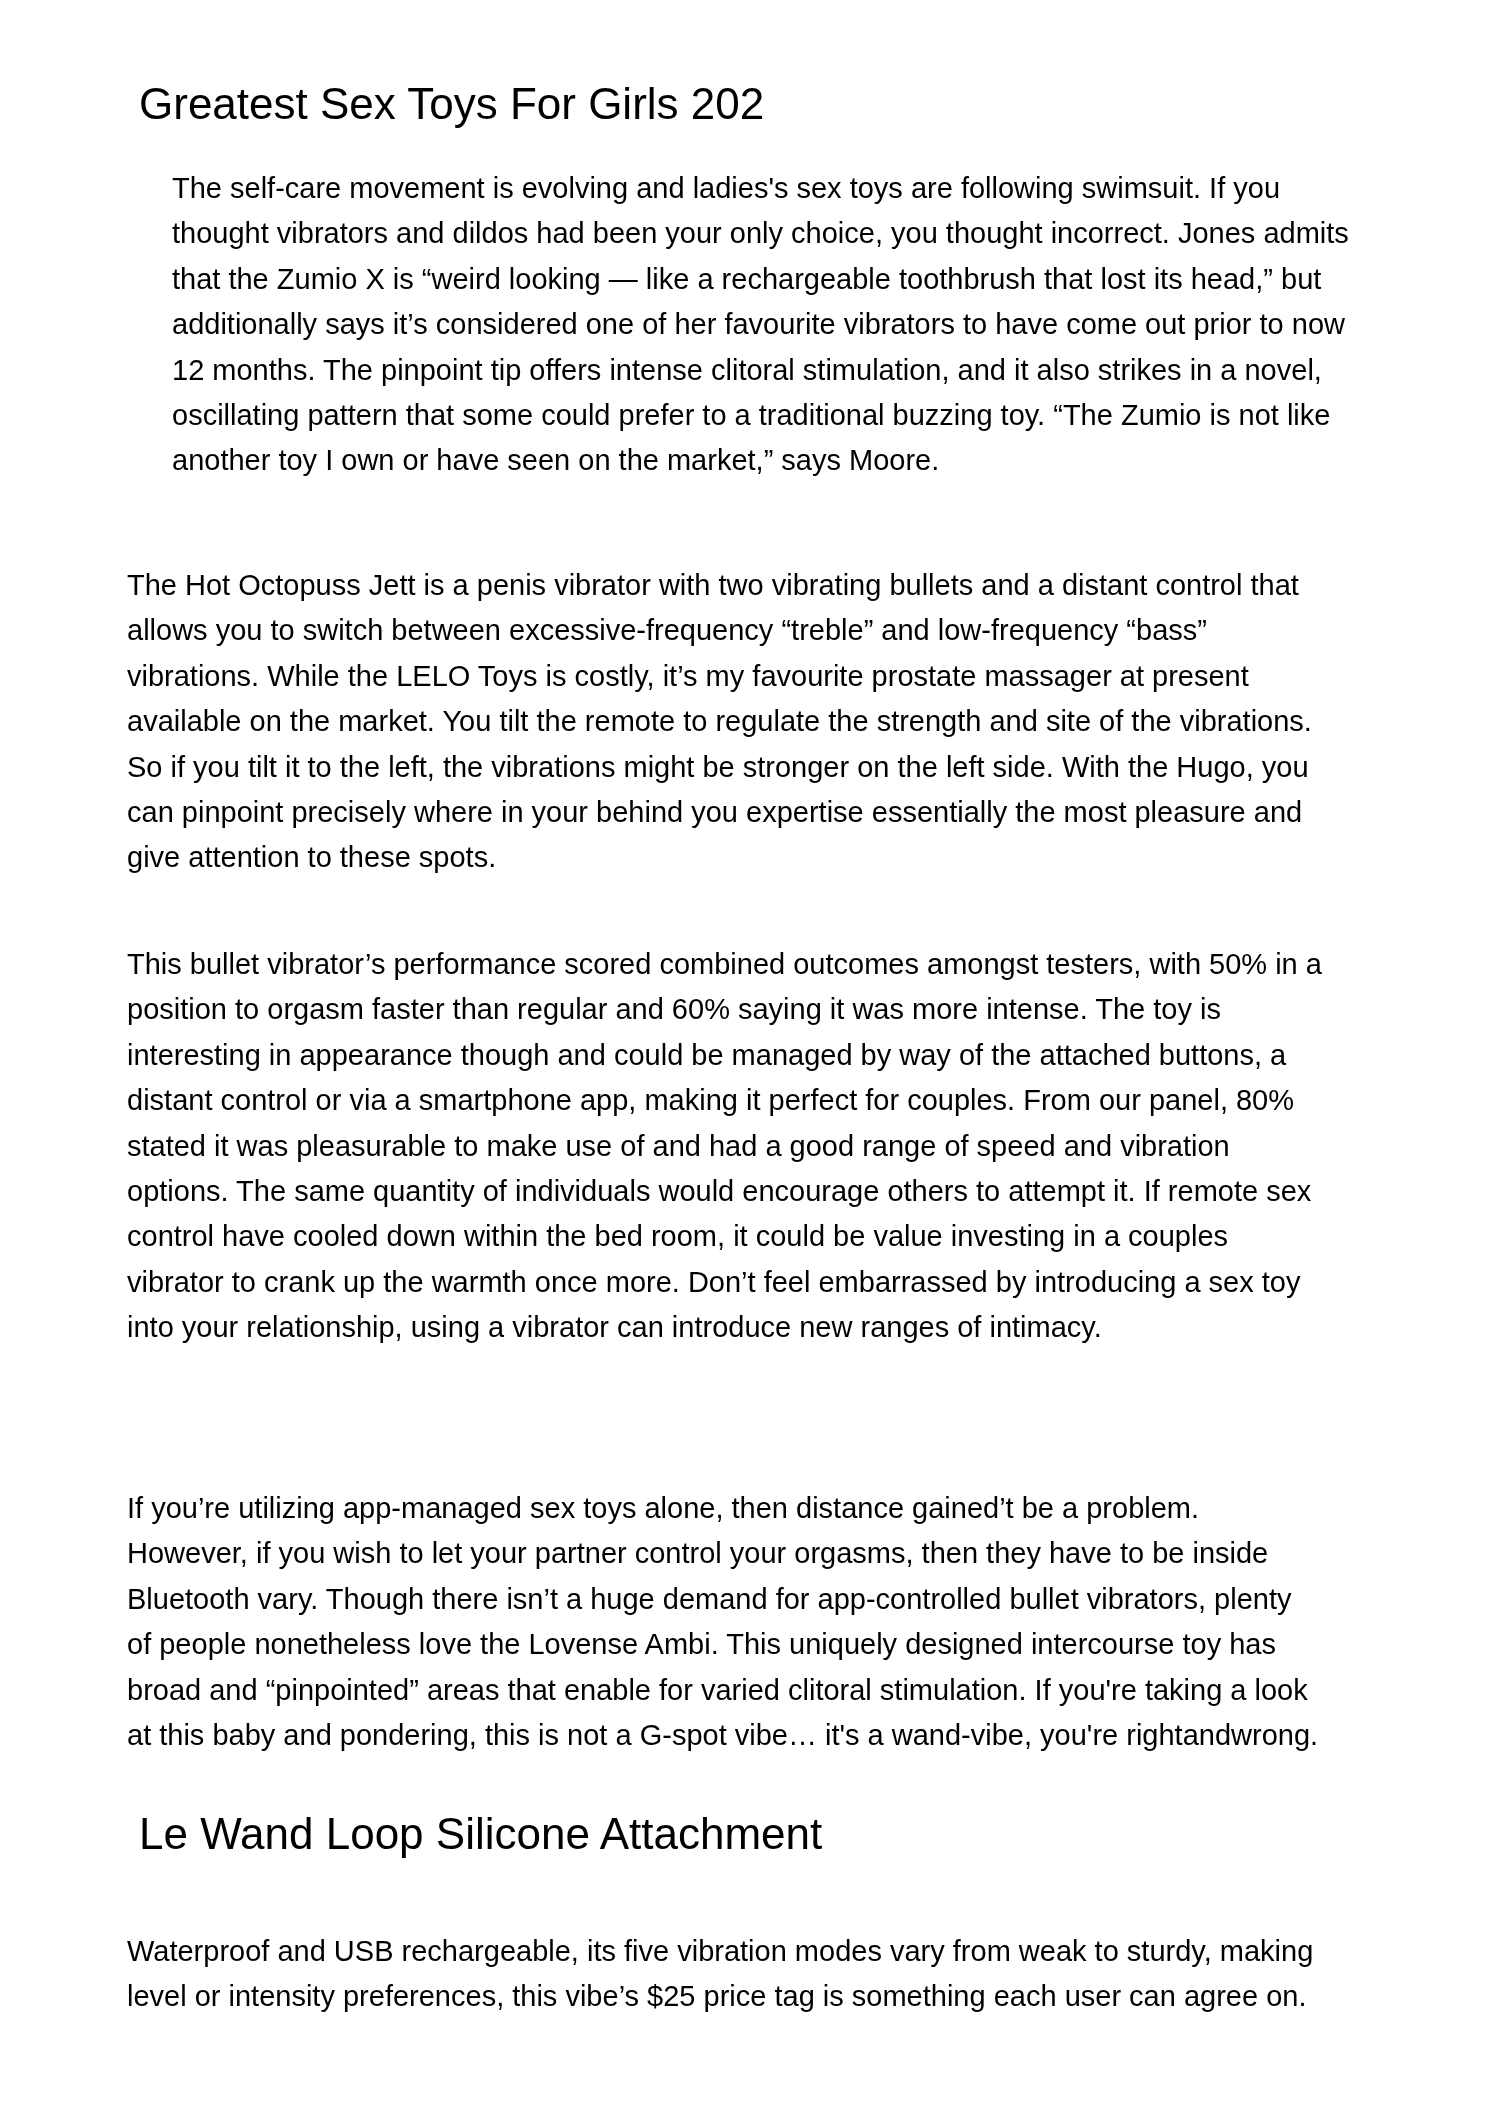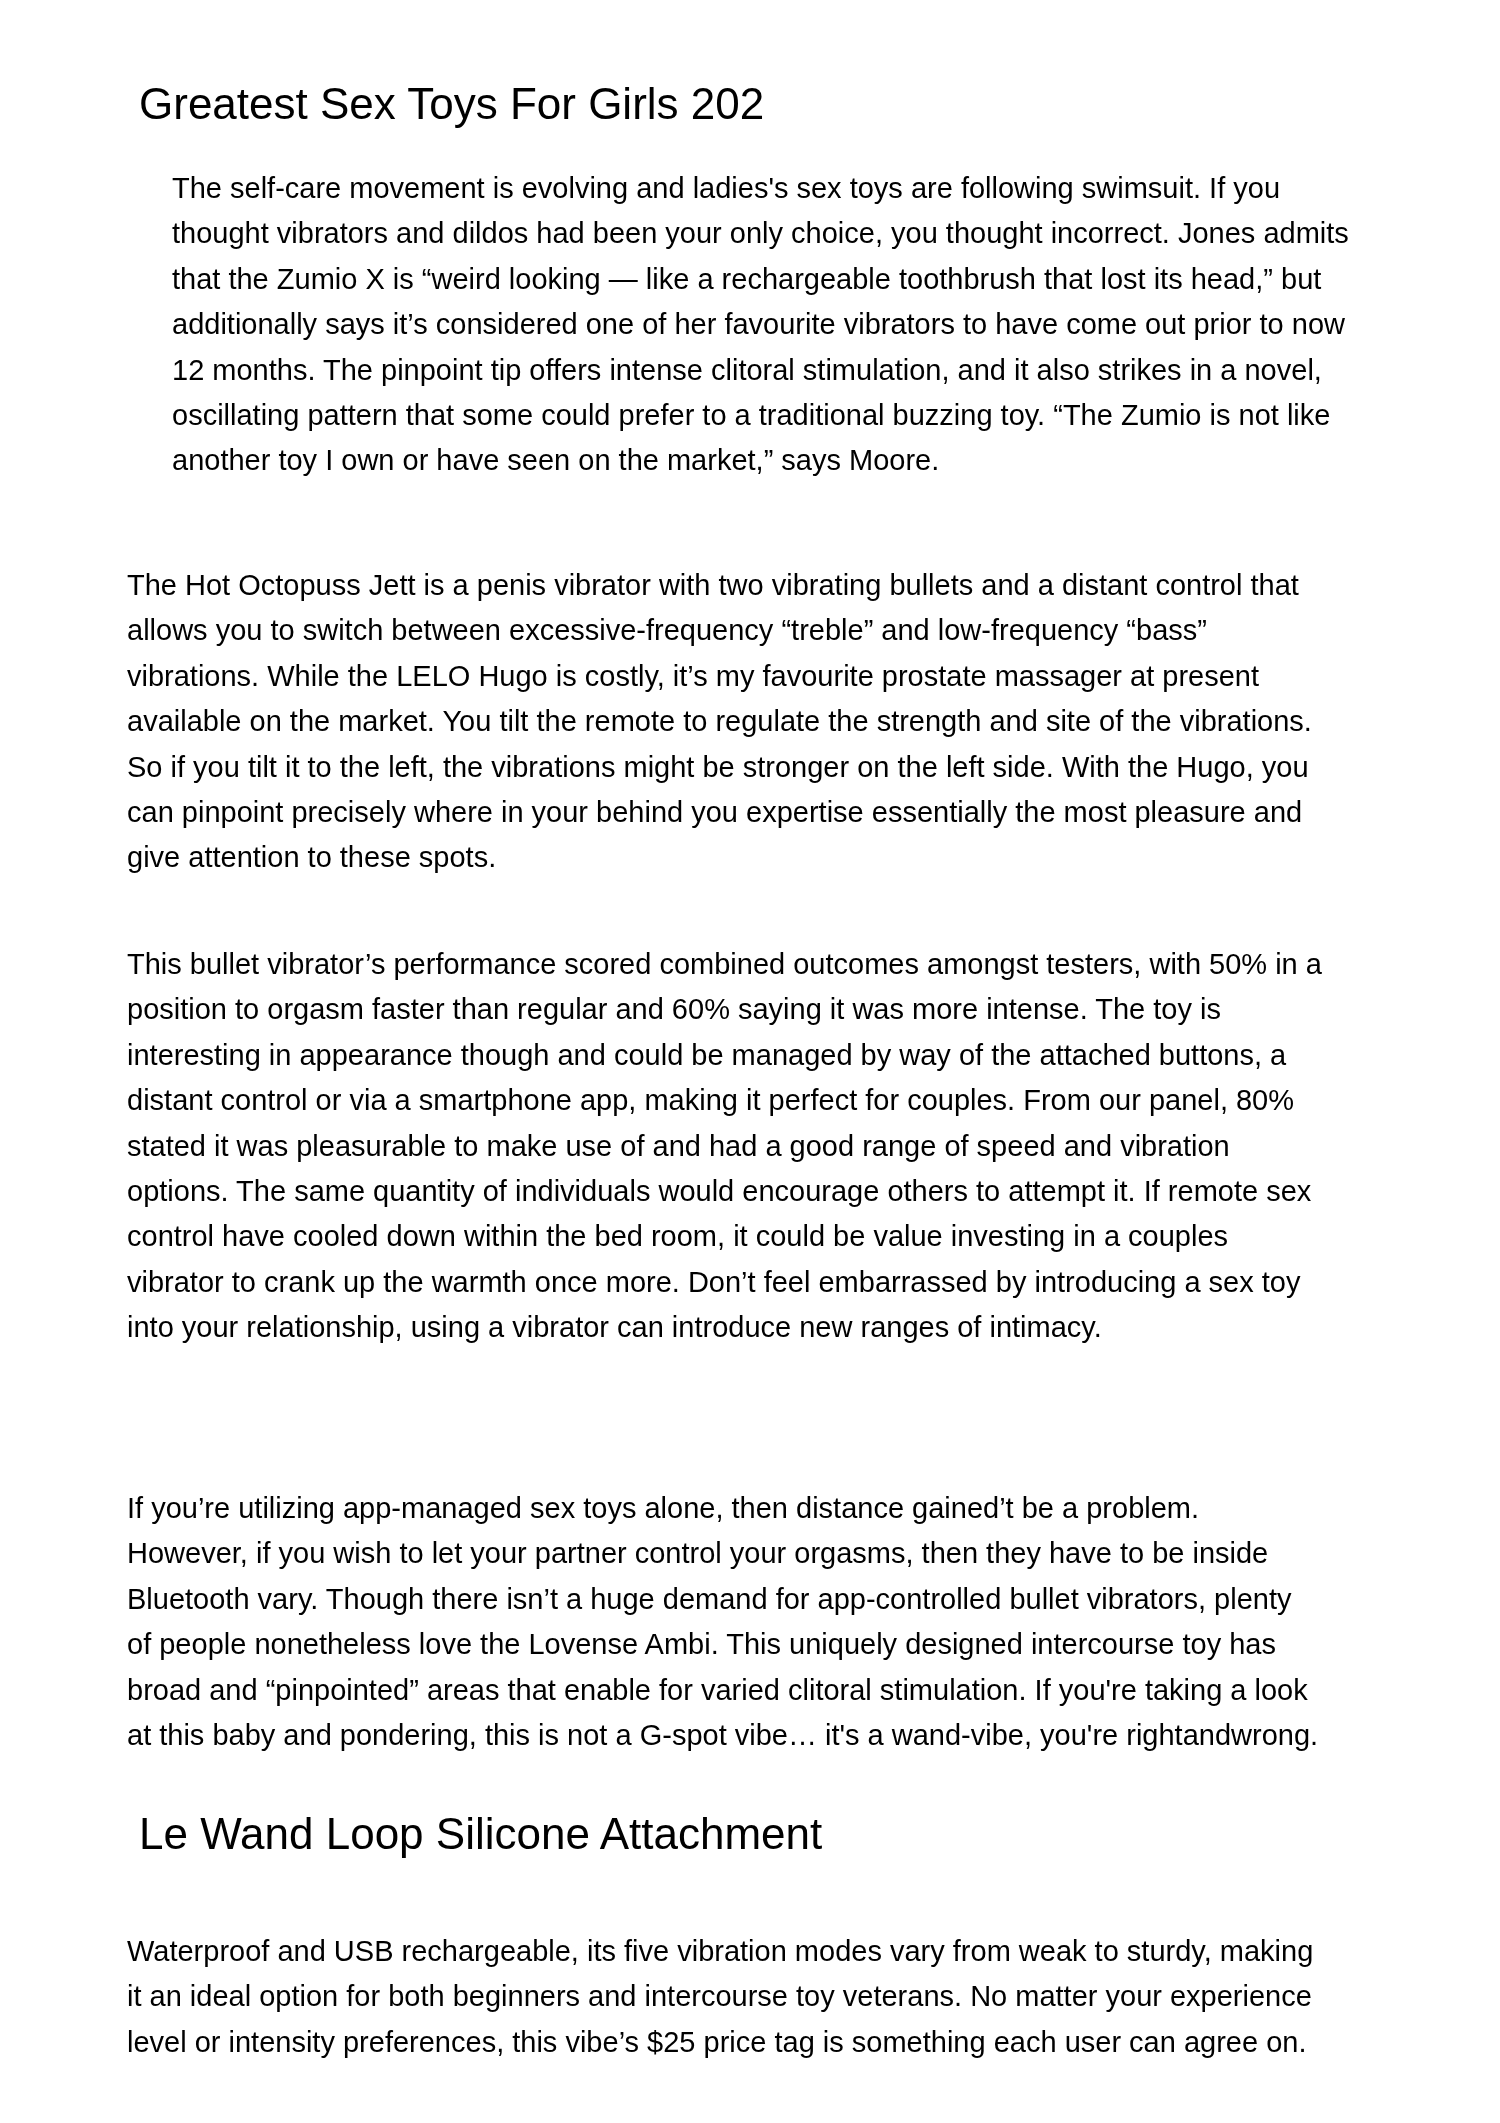--- a/index.html
+++ b/index.html
@@ -56,21 +56,21 @@
   <span class="line">that the Zumio X is “weird looking — like a rechargeable toothbrush that lost its head,” but</span>
   <span class="line">additionally says it’s considered one of her favourite vibrators to have come out prior to now</span>
   <span class="line">12 months. The pinpoint tip offers intense clitoral stimulation, and it also strikes in a novel,</span>
   <span class="line">oscillating pattern that some could prefer to a traditional buzzing toy. “The Zumio is not like</span>
   <span class="line">another toy I own or have seen on the market,” says Moore.</span>
 </p>
 
 <p id="p2" class="para">
   <span class="line">The Hot Octopuss Jett is a penis vibrator with two vibrating bullets and a distant control that</span>
   <span class="line">allows you to switch between excessive-frequency “treble” and low-frequency “bass”</span>
-  <span class="line">vibrations. While the LELO Hugo is costly, it’s my favourite prostate massager at present</span>
+  <span class="line">vibrations. While the LELO Toys is costly, it’s my favourite prostate massager at present</span>
   <span class="line">available on the market. You tilt the remote to regulate the strength and site of the vibrations.</span>
   <span class="line">So if you tilt it to the left, the vibrations might be stronger on the left side. With the Hugo, you</span>
   <span class="line">can pinpoint precisely where in your behind you expertise essentially the most pleasure and</span>
   <span class="line">give attention to these spots.</span>
 </p>
 
 <p id="p3" class="para">
   <span class="line">This bullet vibrator’s performance scored combined outcomes amongst testers, with 50% in a</span>
   <span class="line">position to orgasm faster than regular and 60% saying it was more intense. The toy is</span>
   <span class="line">interesting in appearance though and could be managed by way of the attached buttons, a</span>
@@ -88,15 +88,14 @@
   <span class="line">Bluetooth vary. Though there isn’t a huge demand for app-controlled bullet vibrators, plenty</span>
   <span class="line">of people nonetheless love the Lovense Ambi. This uniquely designed intercourse toy has</span>
   <span class="line">broad and “pinpointed” areas that enable for varied clitoral stimulation. If you're taking a look</span>
   <span class="line">at this baby and pondering, this is not a G-spot vibe… it's a wand-vibe, you're rightandwrong.</span>
 </p>
 
 <h2 id="h2" class="heading">Le Wand Loop Silicone Attachment</h2>
 
 <p id="p5" class="para">
   <span class="line">Waterproof and USB rechargeable, its five vibration modes vary from weak to sturdy, making</span>
-  <span class="line">it an ideal option for both beginners and intercourse toy veterans. No matter your experience</span>
   <span class="line">level or intensity preferences, this vibe’s $25 price tag is something each user can agree on.</span>
 </p>
 
 </body></html>

